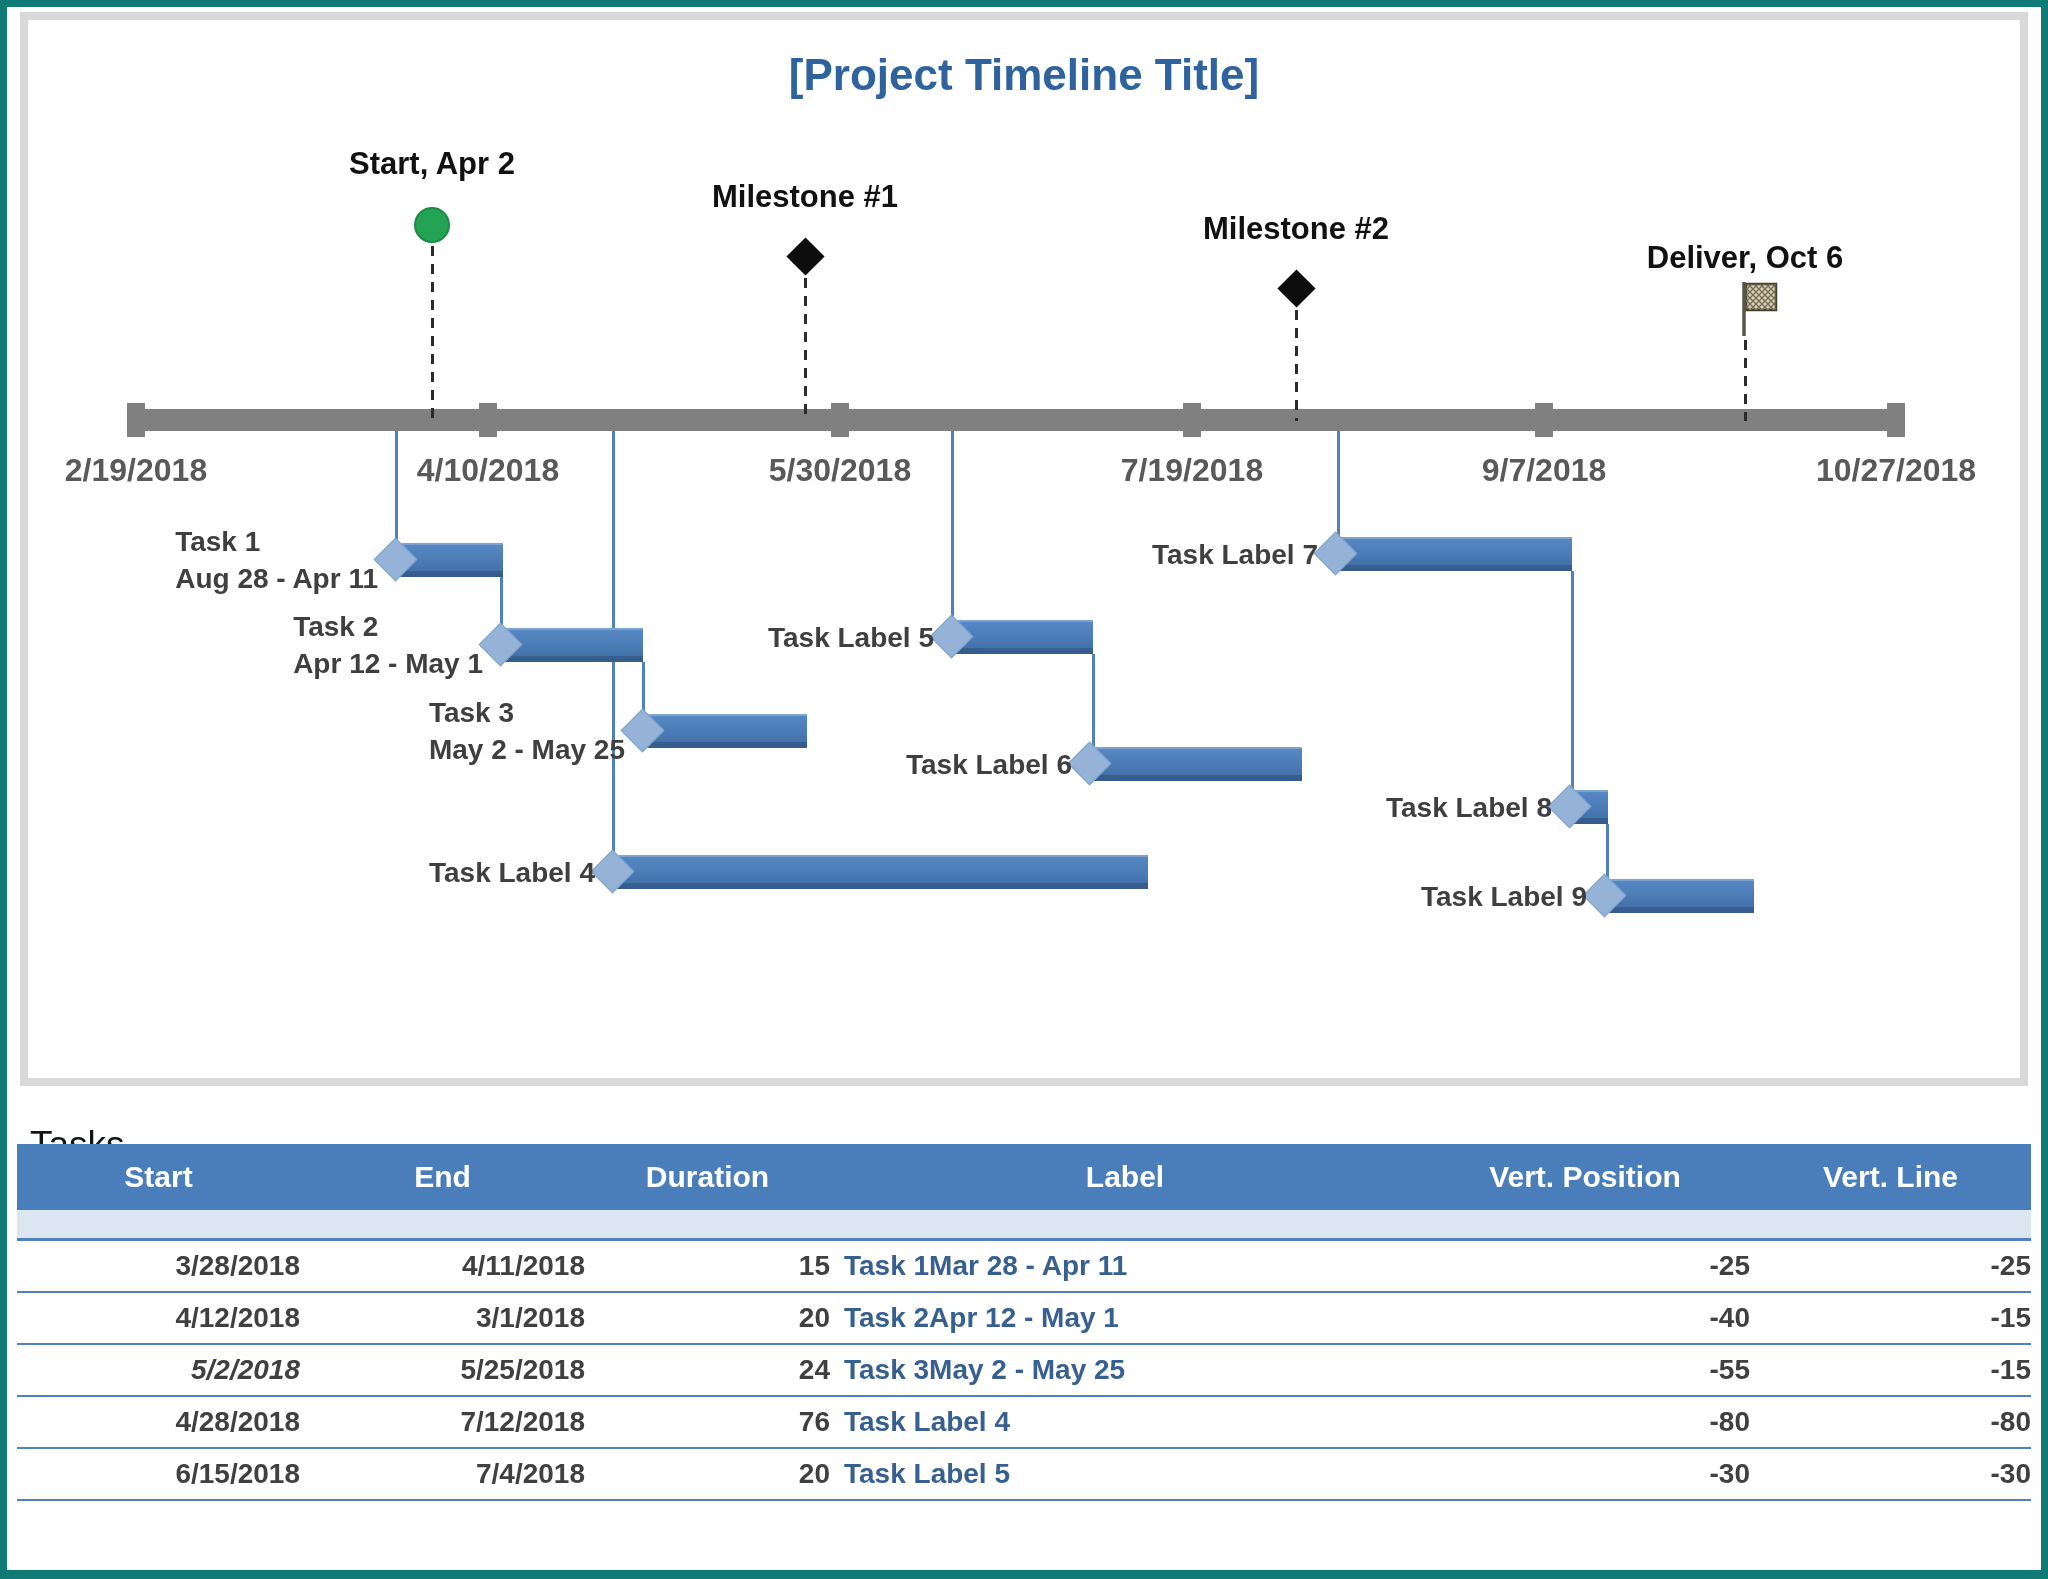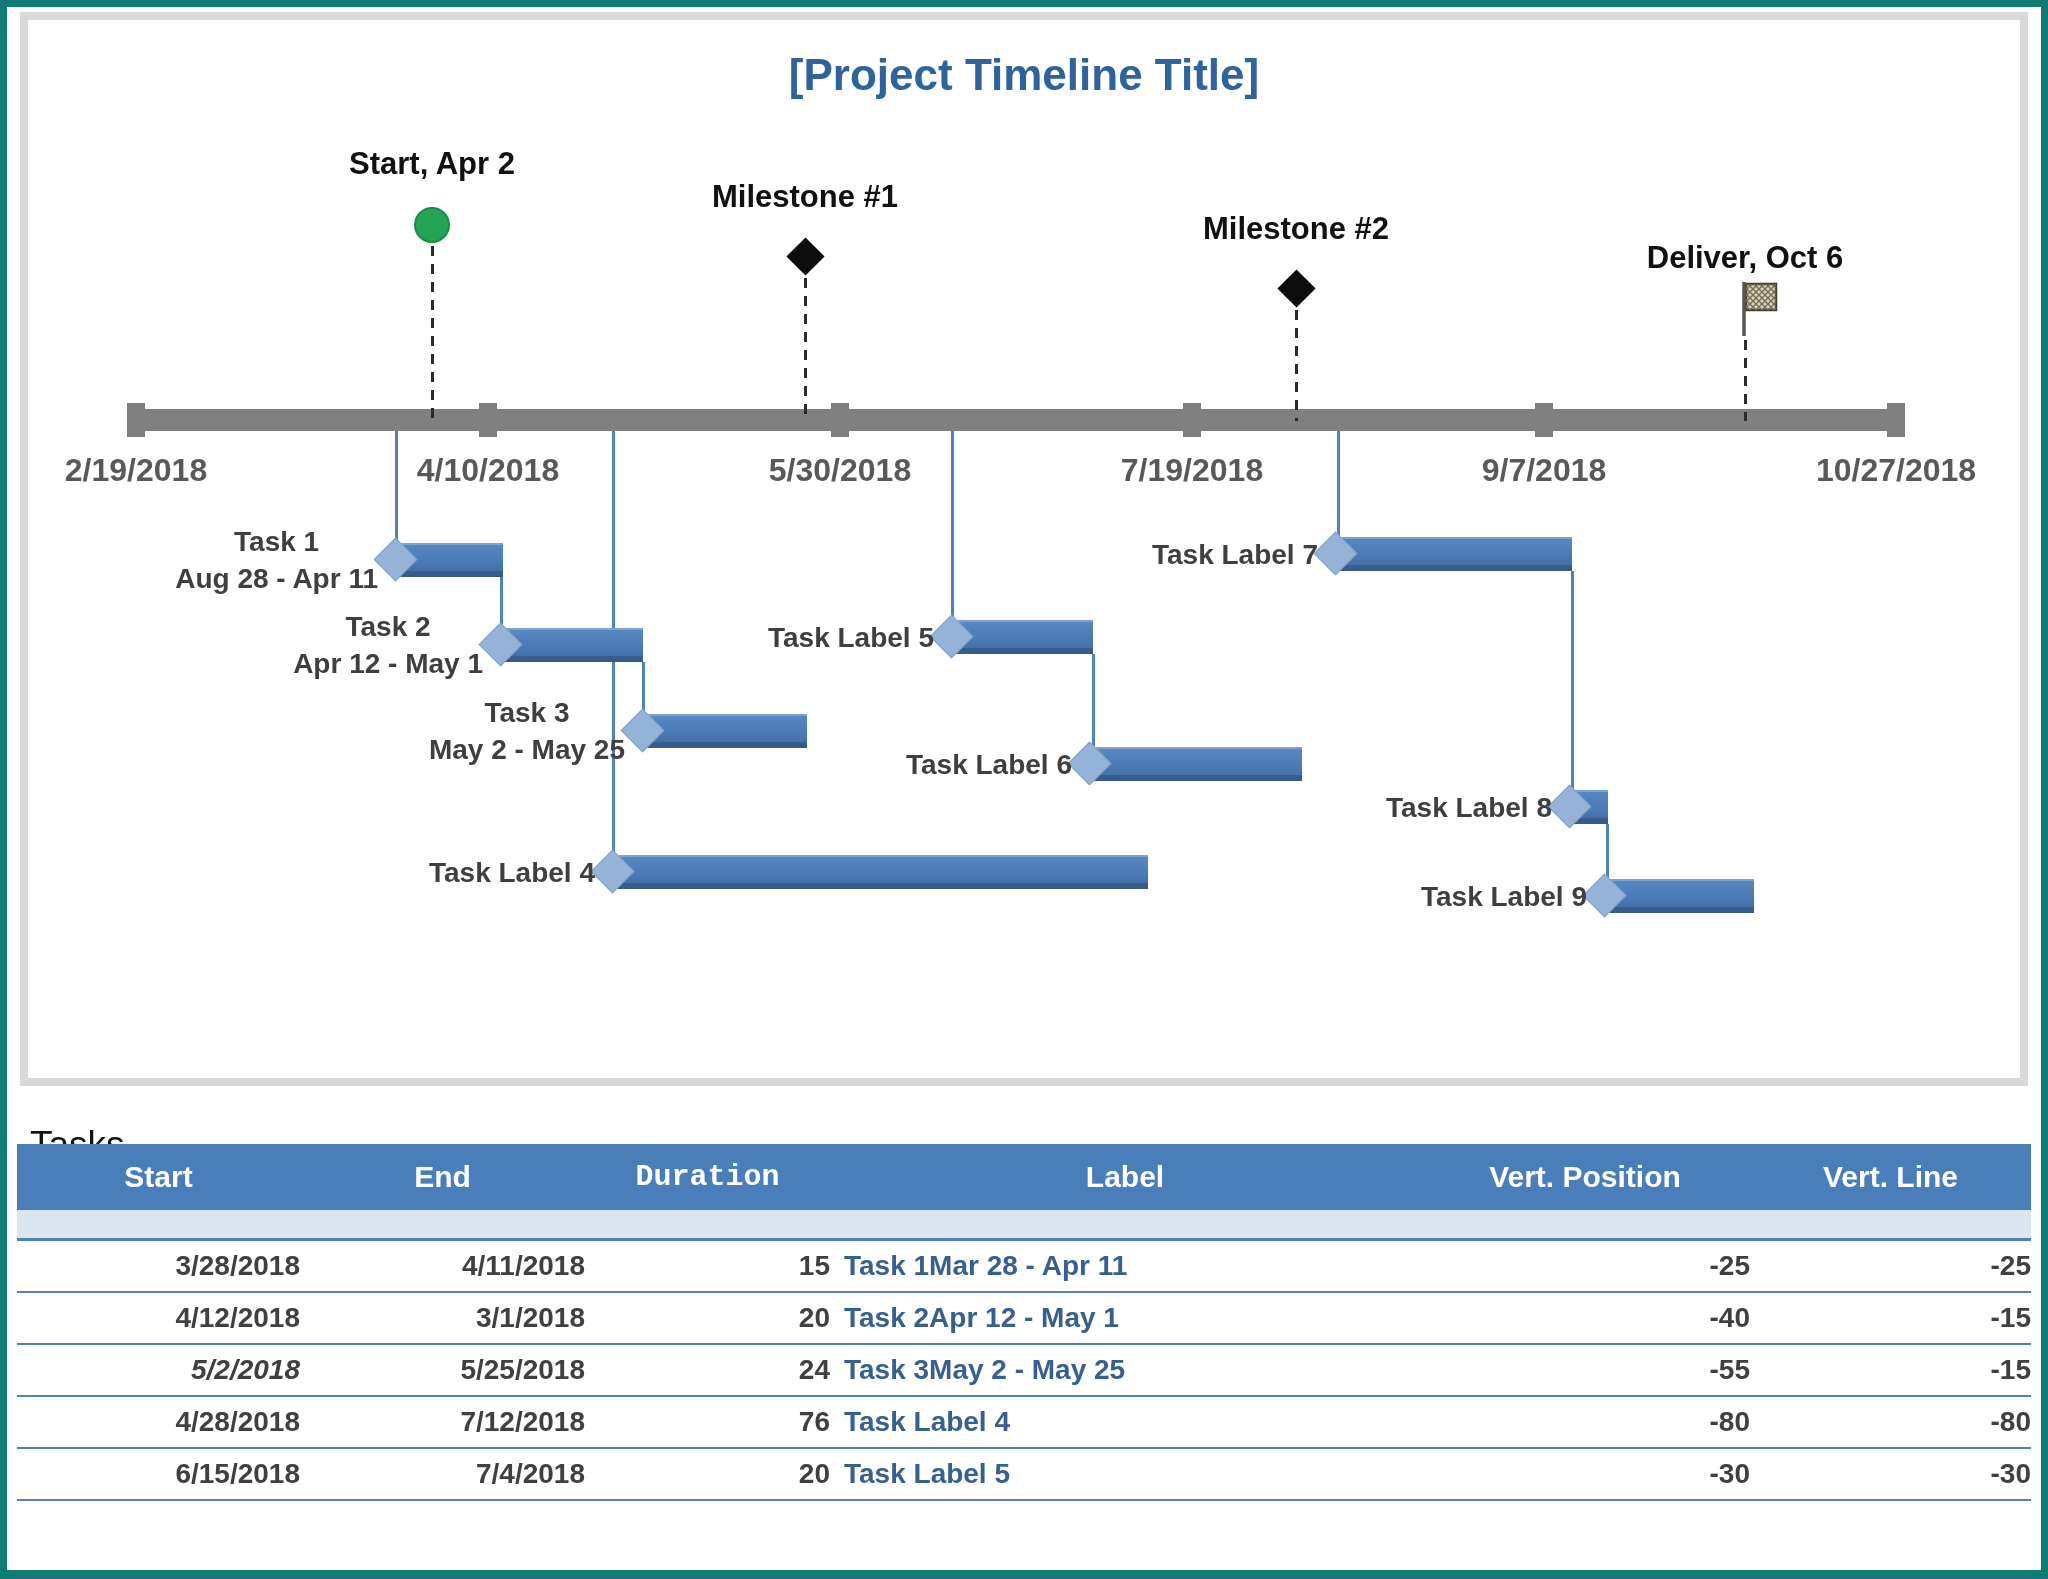--- a/index.html
+++ b/index.html
@@ -22,21 +22,21 @@
   .ms-label{position:absolute;text-align:center;font-size:31px;font-weight:bold;color:#111111;white-space:nowrap;}
   .ms-circle{position:absolute;width:36px;height:36px;border-radius:50%;background:#23a455;border:2px solid #1d8a46;box-sizing:border-box;}
   .ms-diamond{position:absolute;width:27px;height:27px;background:#0d0d0d;transform:rotate(45deg);}
   .flag-wrap{position:absolute;width:44px;height:58px;}
   .bar{
     position:absolute;height:34px;
     background:linear-gradient(180deg,#5989c4 0%,#4a7bb5 55%,#3f6aa0 100%);
     box-shadow:inset 0 -6px 0 rgba(27,52,86,.28), inset 0 2px 0 rgba(255,255,255,.22);
   }
   .task-diamond{position:absolute;width:31px;height:31px;background:#95b3d7;border:1px solid #7da3cf;transform:rotate(45deg);box-sizing:border-box;}
-  .task-label{position:absolute;display:flex;flex-direction:column;align-items:center;white-space:nowrap;}
+  .task-label{position:absolute;display:flex;flex-direction:column;white-space:nowrap;}
   .task-label .tl-line{font-size:28px;font-weight:bold;color:#3f3f3f;line-height:37px;}
   .conn{position:absolute;width:3px;background:#4f81bd;}
   .tasks-heading{position:absolute;left:30px;top:1124px;font-size:37px;font-weight:400;color:#141414;}
   .task-table{position:absolute;left:17px;top:1144px;width:2014px;font-weight:bold;}
   .t-head{display:flex;height:66px;background:#4a7ebb;align-items:center;color:#ffffff;font-size:30px;}
   .t-head .th{text-align:center;}
   .t-blank{height:28px;background:#dce6f1;border-bottom:3px solid #4f81bd;}
   .t-row{display:flex;height:50px;align-items:center;border-bottom:2px solid #4f81bd;background:#ffffff;font-size:28px;}
   .cell{color:#404040;text-align:right;overflow:hidden;}
   .cell.label{color:#376091;text-align:left;padding-left:14px;box-sizing:border-box;}
@@ -143,21 +143,21 @@
         <div class="tl-line">Task Label 9</div>
       </div>
     </div>
 
   <div class="tasks-heading">Tasks</div>
 
   <div class="task-table">
     <div class="t-head">
       <div class="th" style="width: 283px;">Start</div>
       <div class="th" style="width: 285px;">End</div>
-      <div class="th" style="width: 245px; font-family: Liberation Mono, monospace;">Duration</div>
+      <div class="th" style="width: 245px;">Duration</div>
       <div class="th" style="width: 590px;">Label</div>
       <div class="th" style="width: 330px;">Vert. Position</div>
       <div class="th" style="width: 281px;">Vert. Line</div>
     </div>
     <div class="t-blank"></div>
     <div id="t-body">
         <div class="t-row">
           <div class="cell" style="width: 283px;">3/28/2018</div>
           <div class="cell" style="width: 285px;">4/11/2018</div>
           <div class="cell" style="width: 245px;">15</div>

